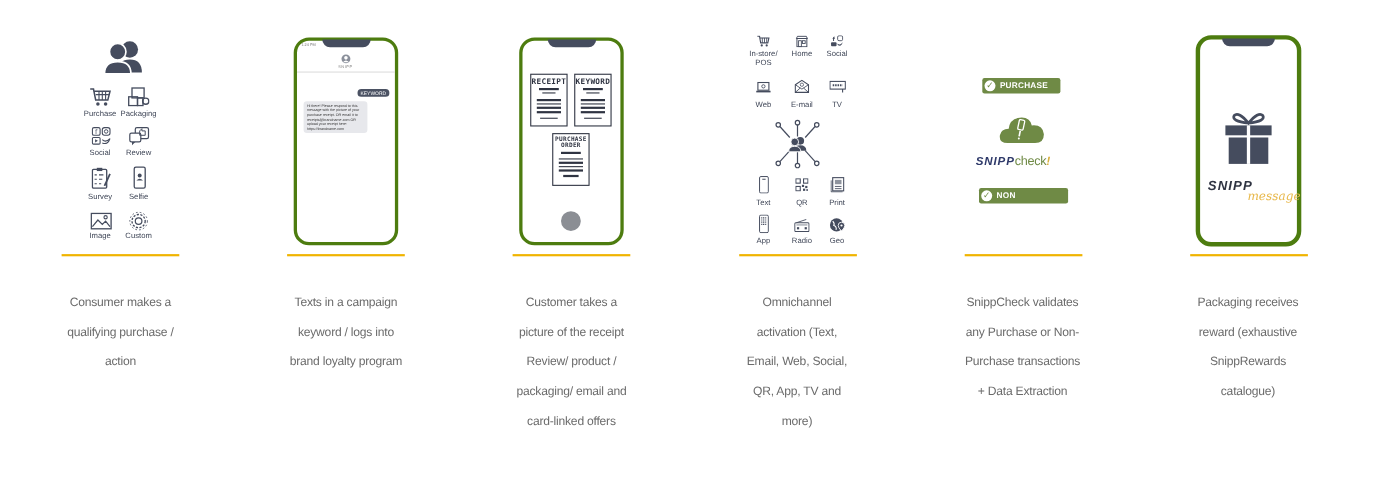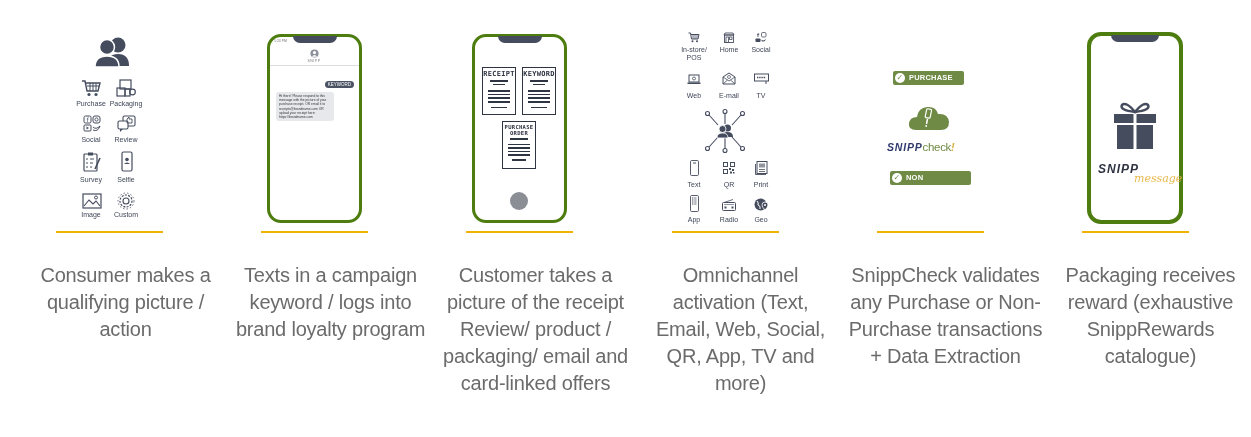--- a/index.html
+++ b/index.html
@@ -2,22 +2,22 @@
 <html><head>
 <meta charset="utf-8">
 <style>
   * { box-sizing: border-box; margin: 0; padding: 0; }
   html, body { width: 1251px; height: 437px; background: #ffffff; overflow: hidden; }
   body { position: relative; font-family: "Liberation Sans", "DejaVu Sans", sans-serif; }
   .step { position: absolute; top: 0; width: 205px; height: 437px; }
   .art { position: absolute; top: 0; left: 0; width: 205px; height: 232px; }
   .underline { position: absolute; top: 231px; height: 2px; background: #f0b400; width: 107px; }
   .caption {
-    position: absolute; top: 262px; left: 16px; width: 205px;
-    text-align: center; color: #6b6b6b; font-size: 20px; line-height: 27px;
+    position: absolute; top: 262px; left: 0; width: 205px;
+    text-align: center; color: #6b6b6b; font-size: 11px; line-height: 27px;
     letter-spacing: -0.2px;
   }
   .lbl { position: absolute; font-size: 7px; color: #3e4556; text-align: center; width: 40px; line-height: 8px; }
   .phone {
     position: absolute; border: 8px solid #4d7c0f; border-radius: 14px; background: #fff;
   }
   .notch { position: absolute; top: -1px; left: 50%; transform: translateX(-50%);
     width: 44px; height: 7px; background: #454c5e; border-radius: 0 0 8px 8px; }
   .doc { position: absolute; border: 1.3px solid #2f3442; background: #fff; }
   .doc-title { font-size: 7px; font-weight: bold; color: #2f3442; text-align: center; letter-spacing: 0.3px; margin-top: 2px; font-family: "DejaVu Sans Mono", monospace; }
@@ -99,21 +99,21 @@
       <circle cx="9" cy="9" r="6" fill="none" stroke="#454c5e" stroke-width="1.2" stroke-dasharray="2 1.3"></circle>
       <circle cx="9" cy="9" r="3" fill="none" stroke="#454c5e" stroke-width="1.1"></circle>
       <circle cx="9" cy="9" r="8" fill="none" stroke="#454c5e" stroke-width="0.8" stroke-dasharray="1.5 2"></circle>
     </svg>
     <span class="lbl" style="left:64px;top:211px;">Image</span>
     <span class="lbl" style="left:99px;top:211px;">Custom</span>
   </div>
   <div class="underline" style="left:49px;"></div>
   <div class="caption">
     <div>Consumer makes a</div>
-    <div>qualifying picture /</div>
+    <div>qualifying purchase /</div>
     <div>action</div>
   </div>
 </div>
 
 <div class="step" style="left:212px;">
   <div class="art">
     <div class="phone" style="left:55px;top:34px;width:95px;height:189px;border-width:3.5px;">
       <div class="notch"></div>
       <span style="position:absolute;left:4px;top:2px;font-size:3.5px;color:#777;">1:24 PM</span>
       <svg style="position:absolute;left:40px;top:12px;" width="9" height="9" viewBox="0 0 10 10">

